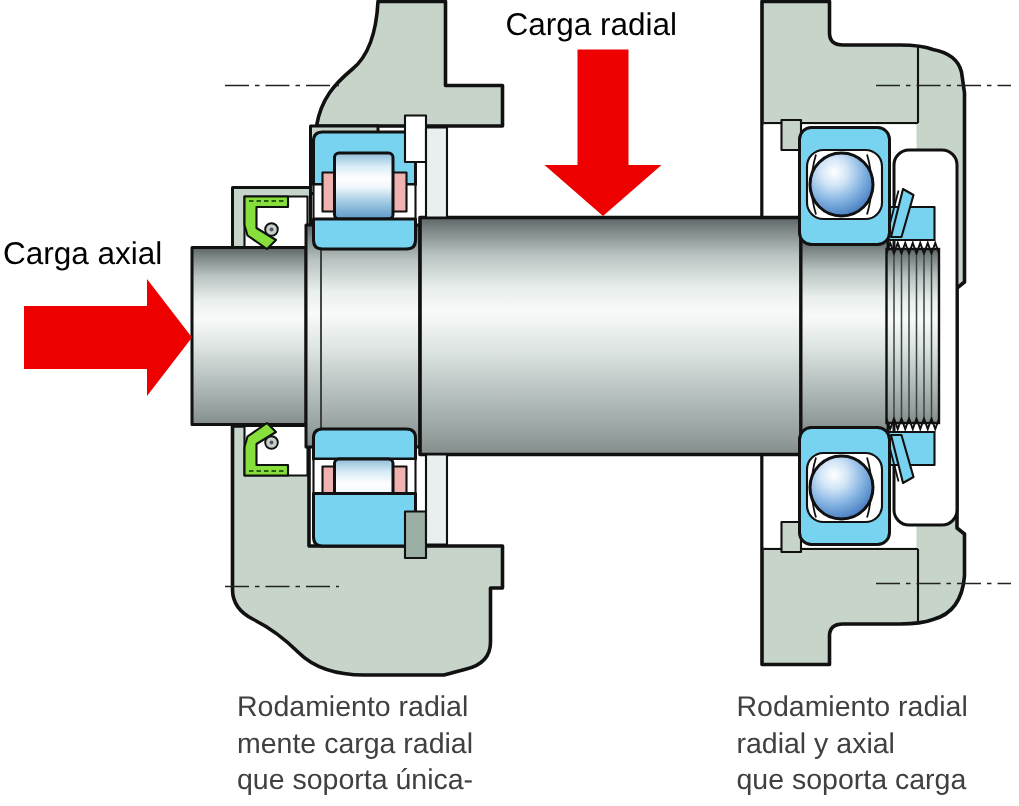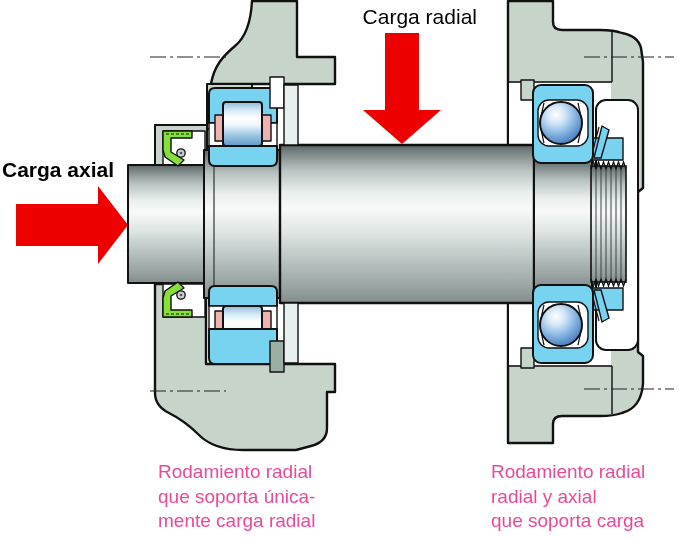--- a/index.html
+++ b/index.html
@@ -1,23 +1,23 @@
 <!DOCTYPE html>
 <html style="--housing: #c6d4c9; --bearing-cyan: #77d3f0; --seal-green: #86df3a; --cage-pink: #f0b2ae; --arrow-red: #ee0000; --ball-blue: #3e74ba; --outline: #111111; --metal-light: #f7faf9; --metal-dark: #5d6565; --spacer-gray: #e9efef; --tab-gray: #9cafa4;"><head>
 <meta charset="utf-8">
 <style>
   html,body{margin:0;padding:0;background:#ffffff;}
   #stage{position:relative;width:679px;height:537px;background:#fff;overflow:hidden;
          font-family:"Liberation Sans", sans-serif;}
   #stage svg{position:absolute;left:0;top:0;}
   .lbl{position:absolute;color:#000;font-size:21px;line-height:23px;white-space:nowrap;}
-  .cap{position:absolute;color:#ec4899;font-size:19px;line-height:24.5px;}
+  .cap{position:absolute;color:#404040;font-size:19px;line-height:24.5px;}
   .cap span{display:block;}
-  #label-radial{left:337px;top:5px;width:140px;text-align:right;}
-  #label-axial{left:2px;top:158px;font-weight:bold;}
+  #label-radial{left:337px;top:5px;width:140px;text-align:left;}
+  #label-axial{left:2px;top:158px;}
   #caption-left{left:158px;top:460px;}
   #caption-right{left:491px;top:460px;}
 
   
   .f-housing{fill:var(--housing,#c6d4c9);}
   .f-cyan{fill:var(--bearing-cyan,#77d3f0);}
   .f-pink{fill:var(--cage-pink,#f0b2ae);}
   .f-green{fill:var(--seal-green,#86df3a);}
   .f-red{fill:var(--arrow-red,#ee0000);}
   .f-white{fill:#ffffff;}
@@ -165,21 +165,21 @@
     <path class="f-red s-none" d="M 385,33 H 419 V 110 H 441 L 402,144 L 363,110 H 385 Z"></path>
     <path class="f-red s-none" d="M 16,204 H 98 V 186 L 128,225 L 98,264 V 246 H 16 Z"></path>
   </g>
 </svg>
 
 <div class="lbl" id="label-radial">Carga radial</div>
 <div class="lbl" id="label-axial">Carga axial</div>
 
 <div class="cap" id="caption-left">
   <span>Rodamiento radial</span>
+  <span>mente carga radial</span>
   <span>que soporta única-</span>
-  <span>mente carga radial</span>
 </div>
 <div class="cap" id="caption-right">
   <span>Rodamiento radial</span>
   <span>radial y axial</span>
   <span>que soporta carga</span>
 </div>
 </div>
 
 </body></html>

